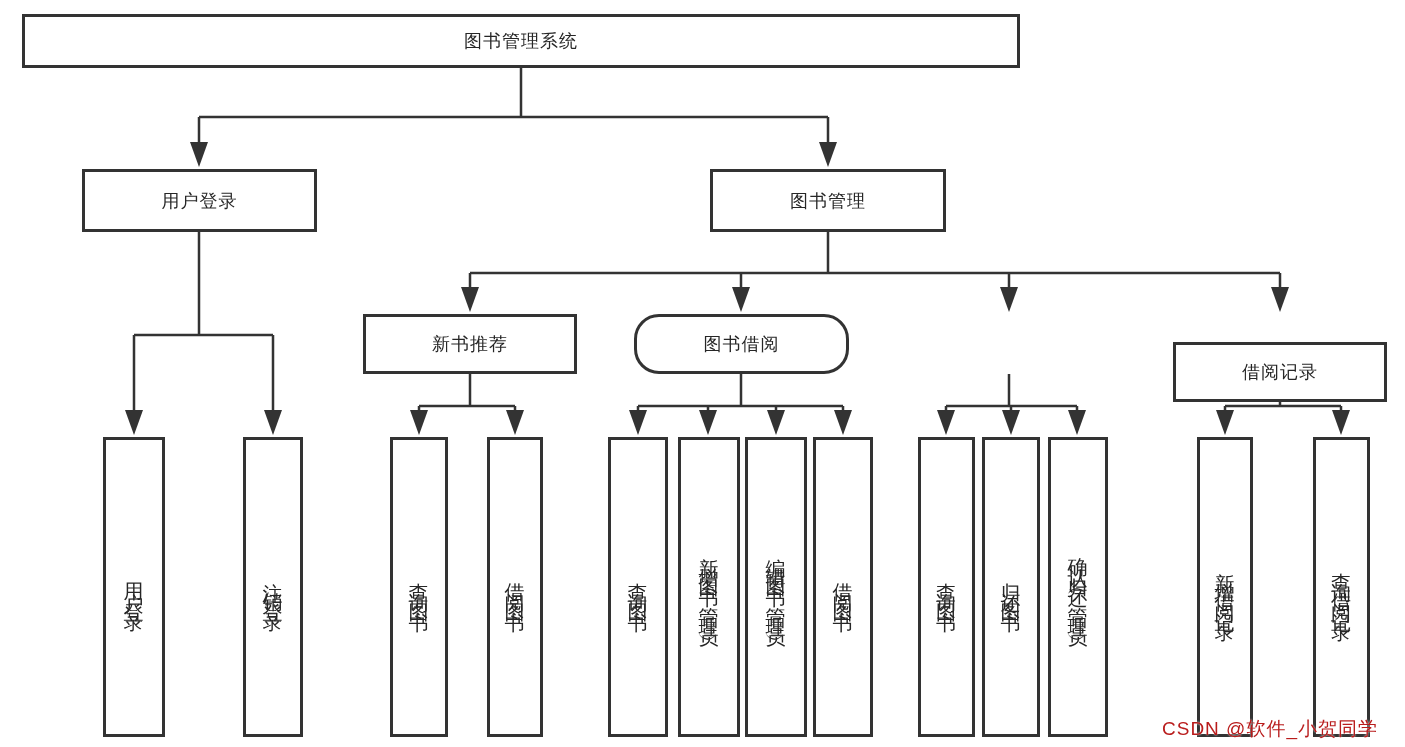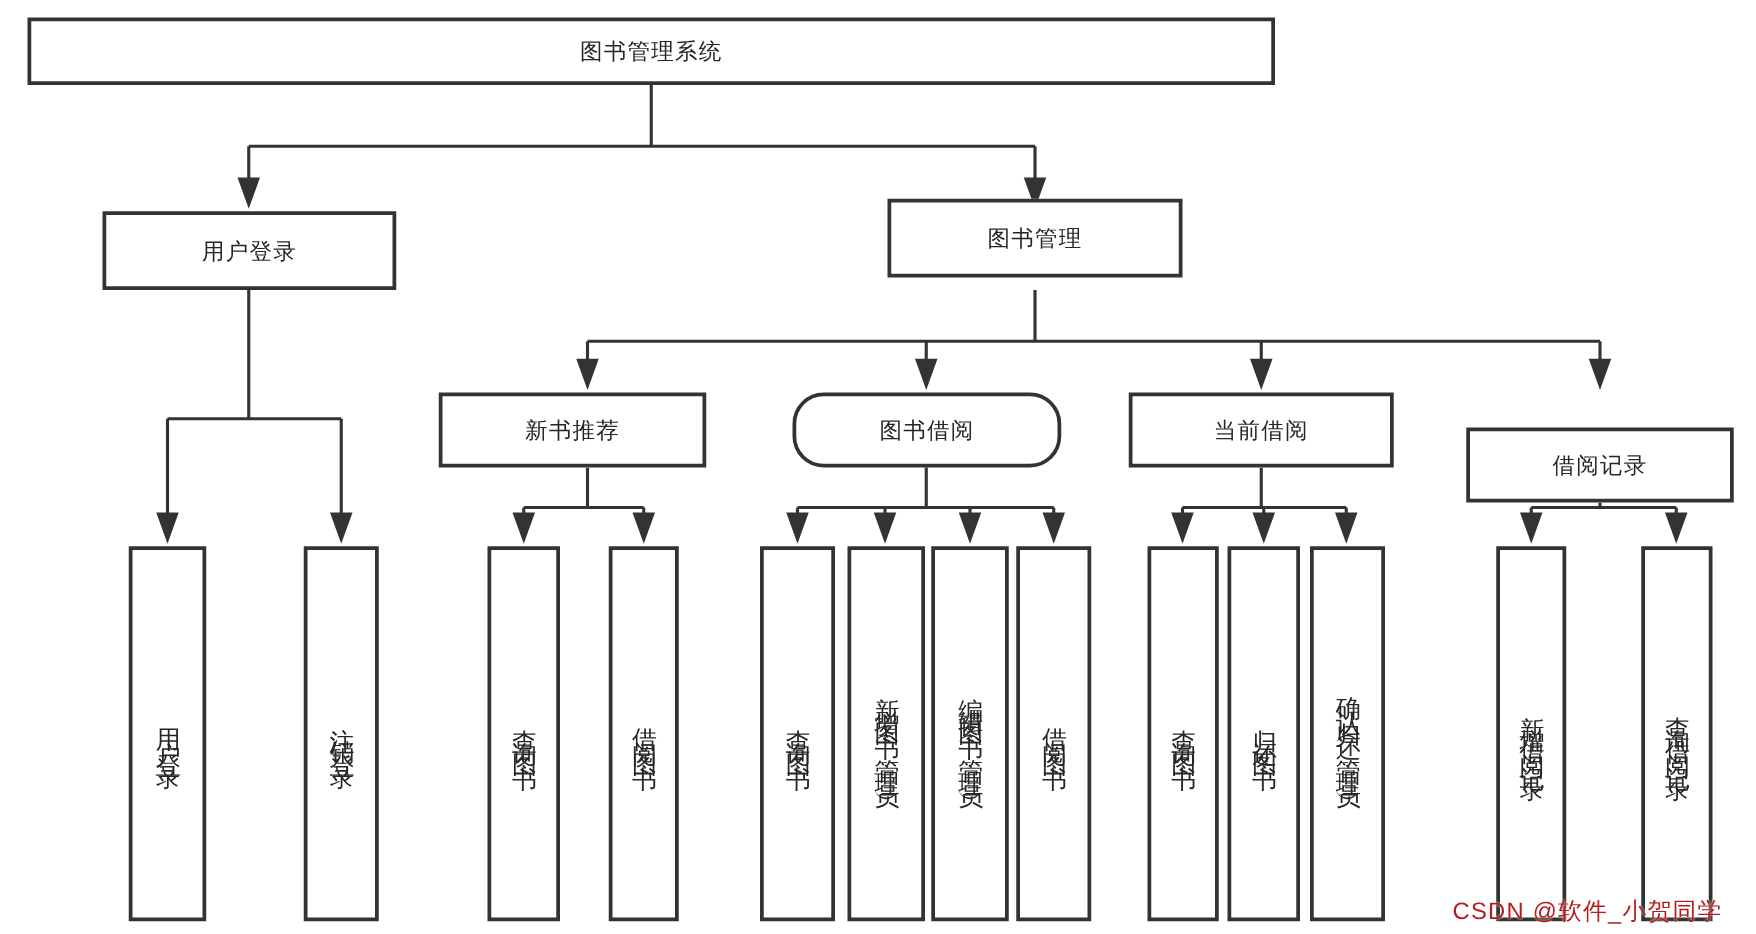--- a/index.html
+++ b/index.html
@@ -81,25 +81,24 @@
       <polygon points="1011,435 1002,410 1020,410"></polygon>
       <polygon points="1077,435 1068,410 1086,410"></polygon>
       <polygon points="1225,435 1216,410 1234,410"></polygon>
       <polygon points="1341,435 1332,410 1350,410"></polygon>
     </g>
   </svg>
 
   <div class="node hnode" style="left:22px; top:14px; width:998px; height:54px;">图书管理系统</div>
 
   <div class="node hnode" style="left:82px; top:169px; width:235px; height:63px;">用户登录</div>
-  <div class="node hnode" style="left:710px; top:159px; width:236px; height:63px;">图书管理</div>
+  <div class="node hnode" style="left:710px; top:169px; width:236px; height:63px;">图书管理</div>
 
-  <div class="node hnode" style="left:351px; top:314px; width:214px; height:60px;">新书推荐</div>
+  <div class="node hnode" style="left:363px; top:314px; width:214px; height:60px;">新书推荐</div>
   <div class="node hnode" style="left:634px; top:314px; width:215px; height:60px;border-radius:25px;">图书借阅</div>
-  <div class="node hnode" style="left:903px; top:314px; width:212px; height:60px;">当前借阅</div>
   <div class="node hnode" style="left:1173px; top:314px; width:214px; height:60px;margin-top:28px;">借阅记录</div>
 
   <div class="node vnode" style="left:103px; top:437px; width:62px; height:300px;">
     <span>用户登录</span>
   </div>
   <div class="node vnode" style="left:243px; top:437px; width:60px; height:300px;">
     <span>注销登录</span>
   </div>
 
   <div class="node vnode" style="left:390px; top:437px; width:58px; height:300px;">

